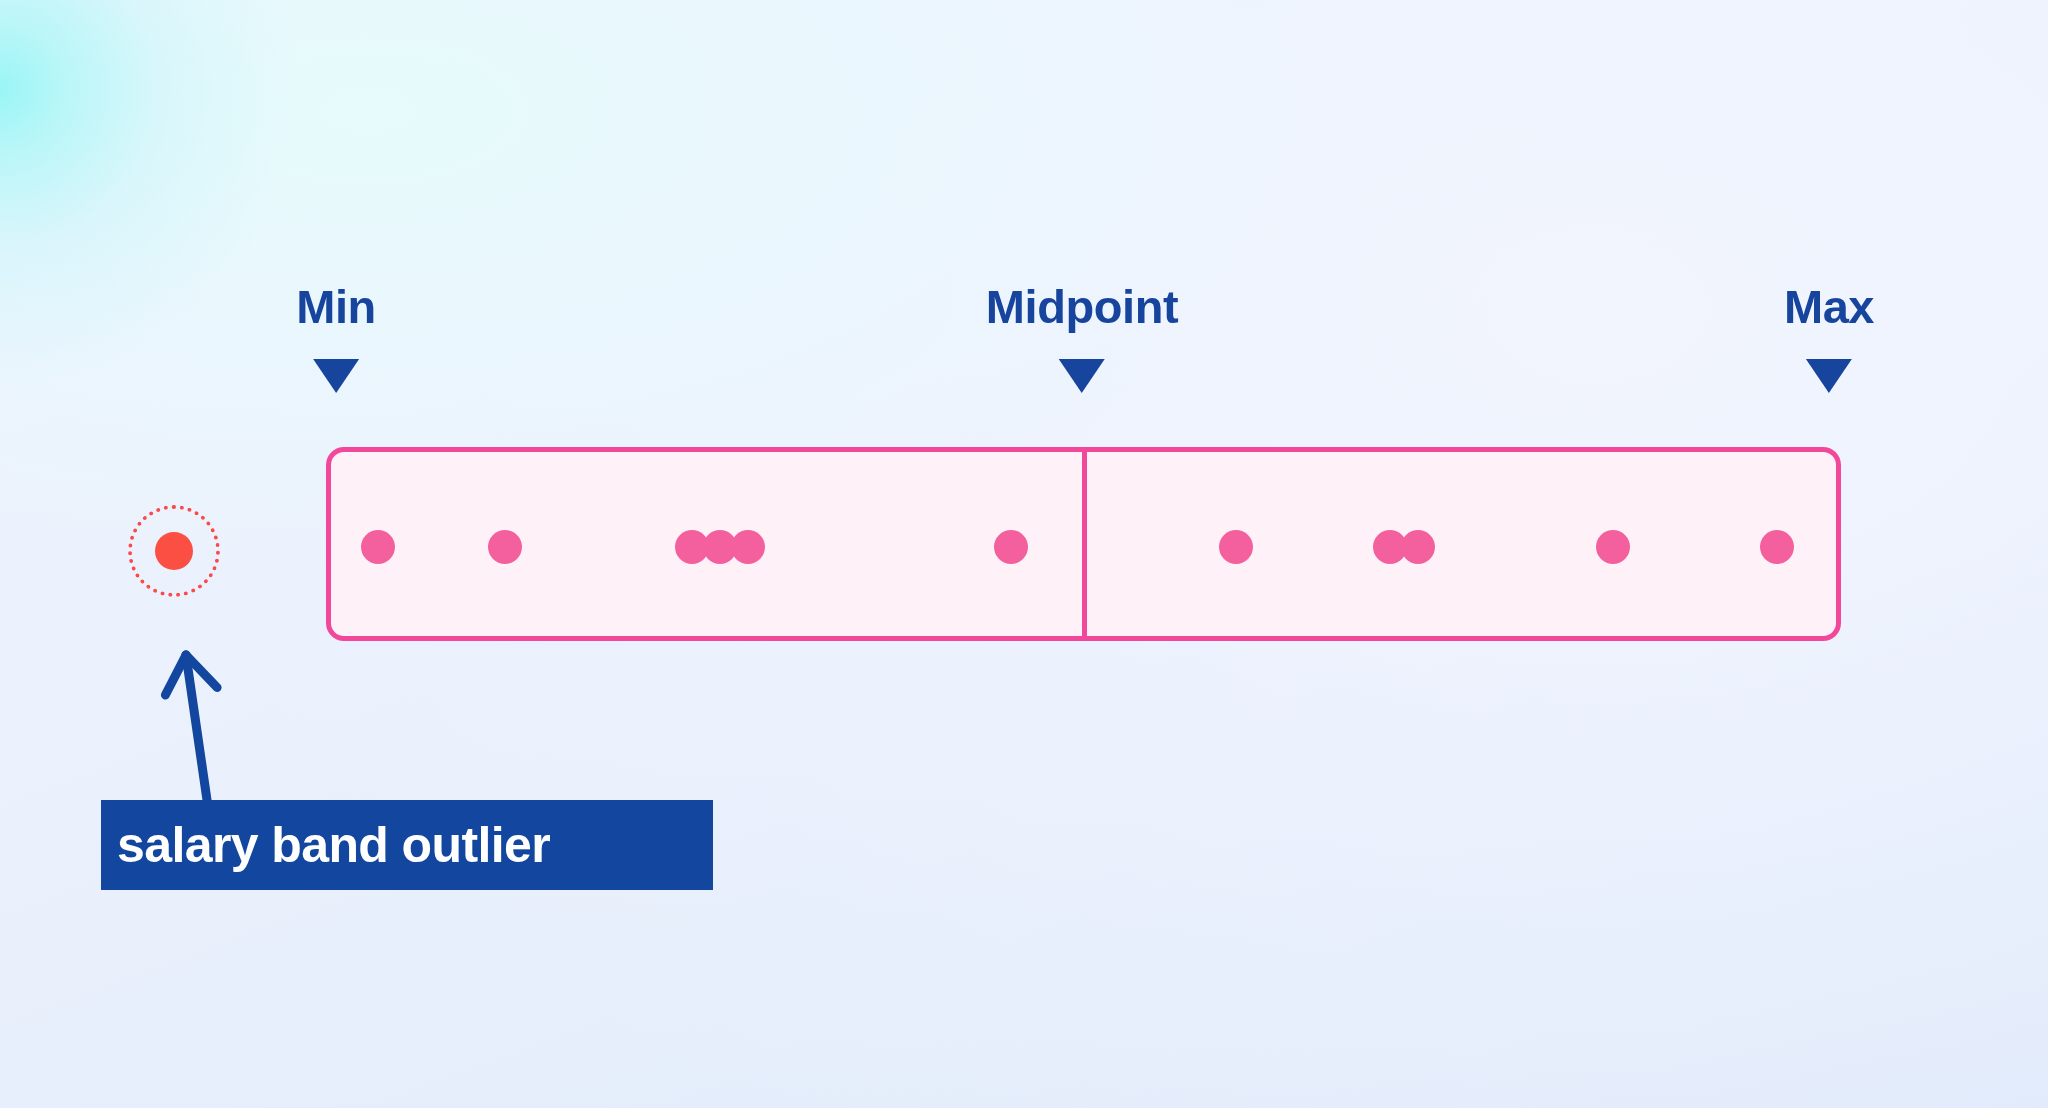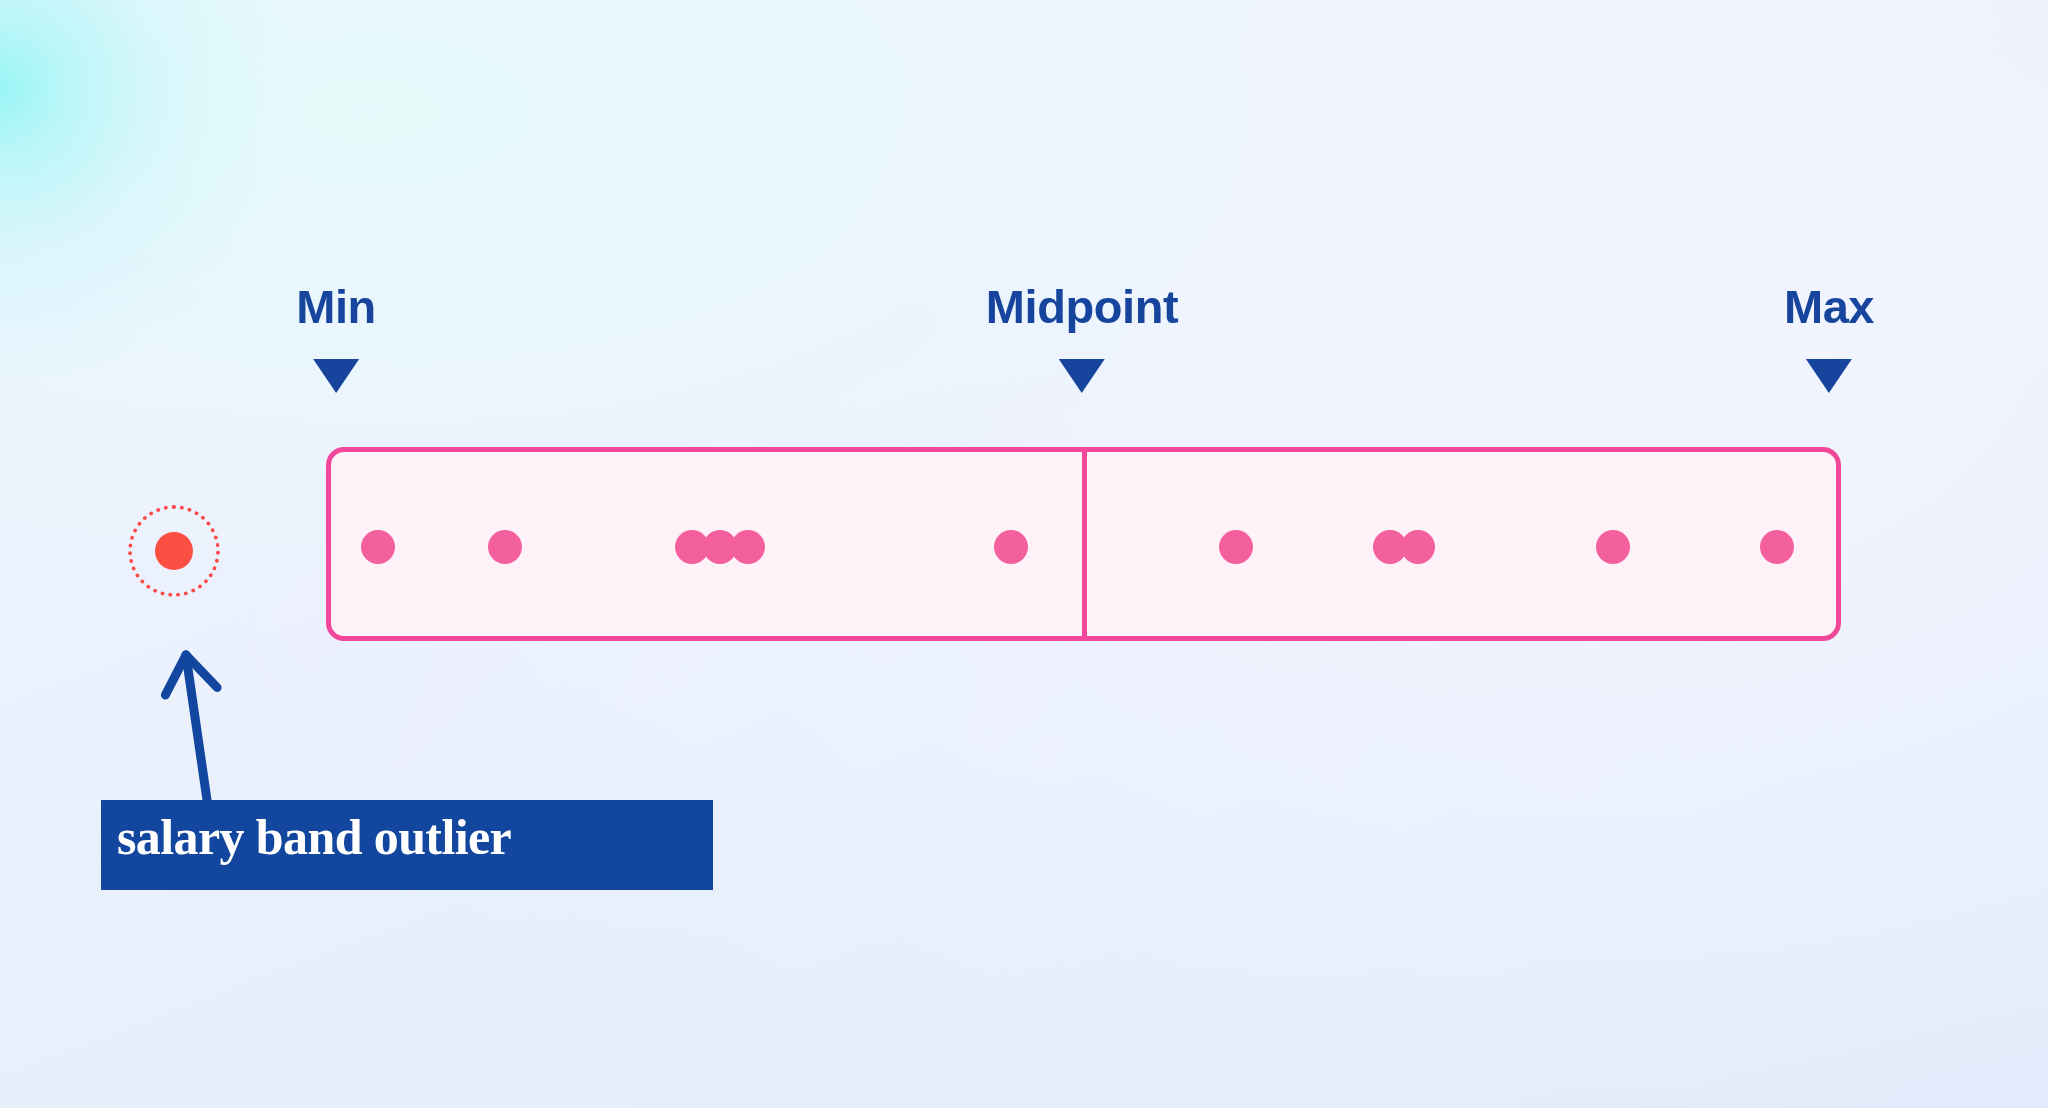--- a/index.html
+++ b/index.html
@@ -98,24 +98,23 @@
     position: absolute;
     left: 0;
     top: 0;
     overflow: visible;
     pointer-events: none;
   }
   #annotation-box {
     position: absolute;
     background: #12469f;
     display: flex;
-    align-items: flex-start;
+    align-items: center;
     box-sizing: border-box;
-    padding: 12px 16px;
-    font-family: Liberation Serif, serif;
+    padding: 0 16px;
   }
   #annotation-text {
     color: #ffffff;
     font-size: 50px;
     font-weight: bold;
     letter-spacing: -0.6px;
     line-height: 1;
     white-space: nowrap;
   }
 </style>

